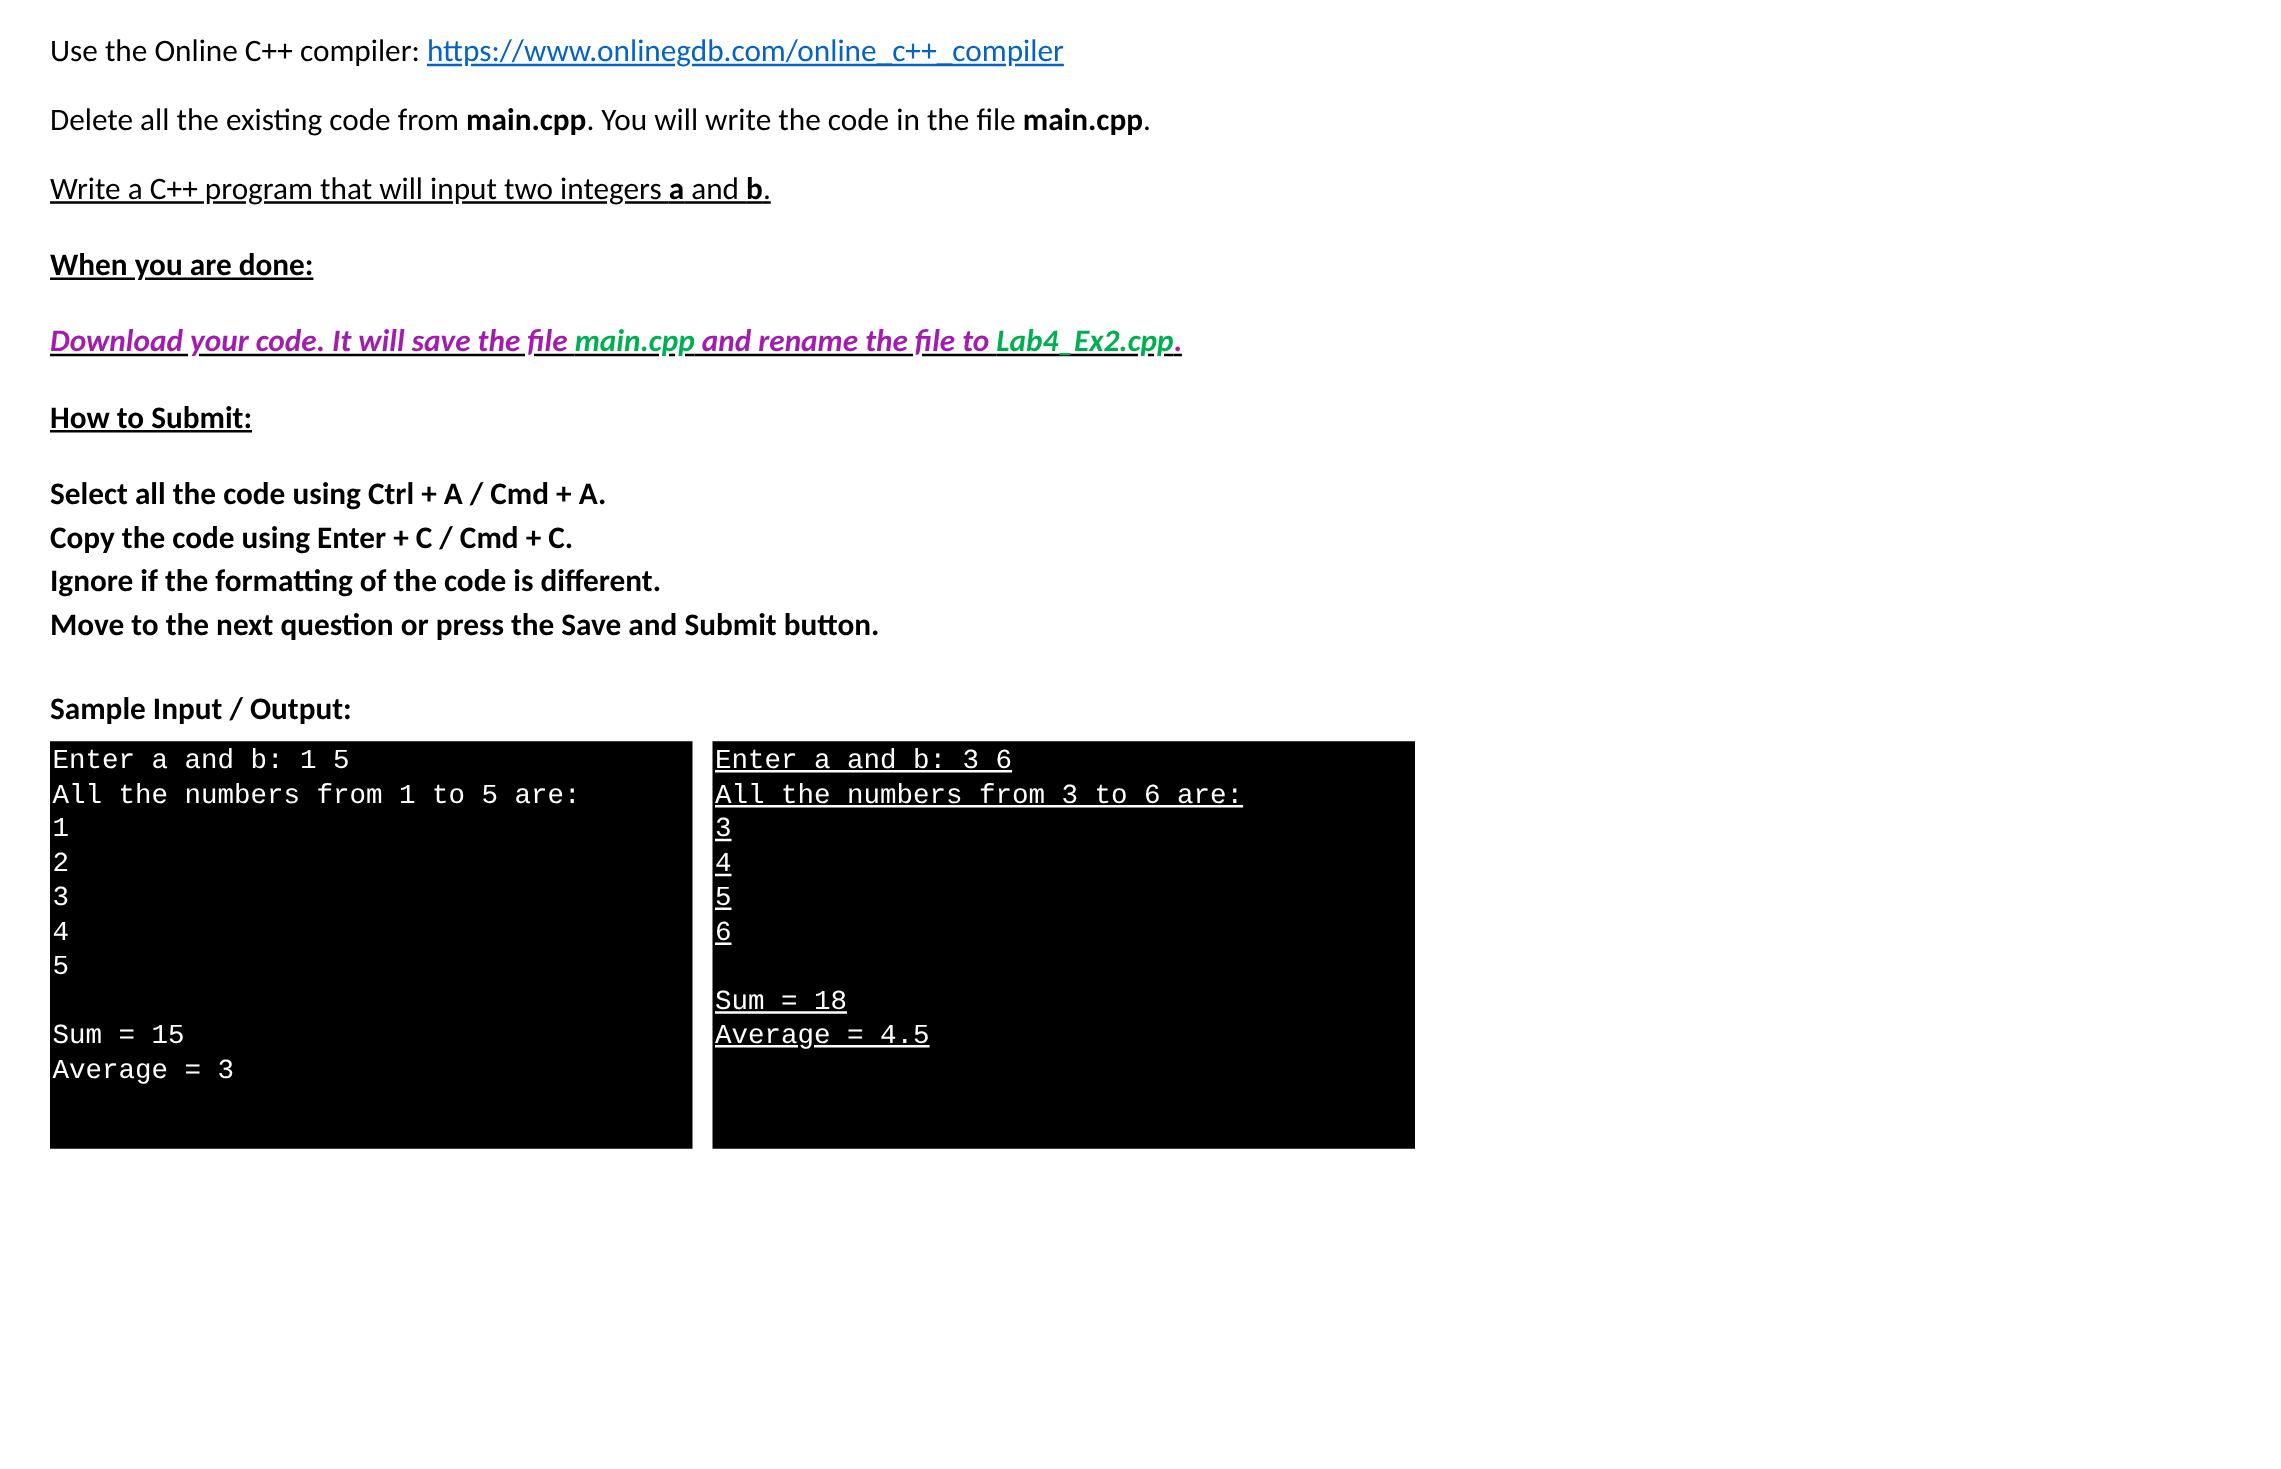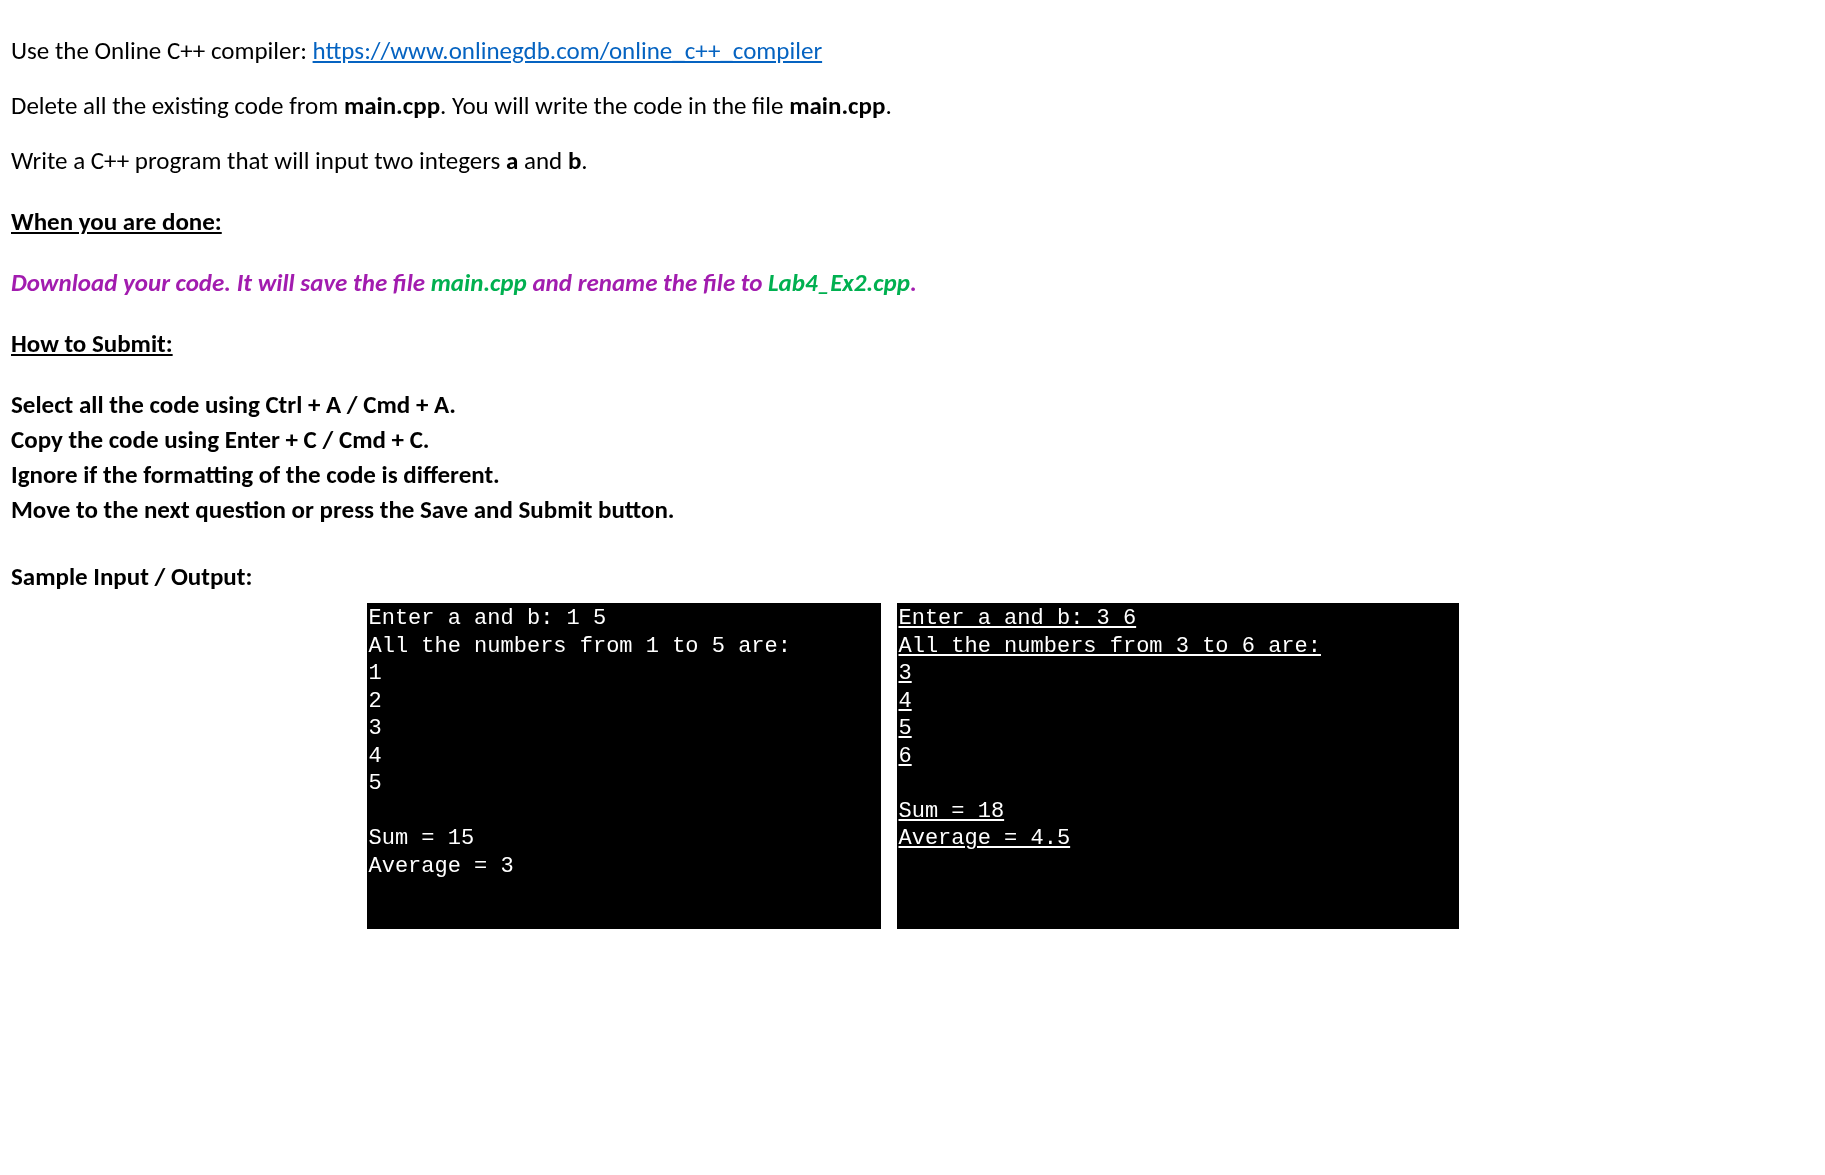--- a/index.html
+++ b/index.html
@@ -3,52 +3,50 @@
 <meta charset="utf-8">
 <style>
   html, body {
     margin: 0;
     padding: 0;
     background: #ffffff;
     width: 1825px;
     height: 1175px;
   }
   .page {
-    padding: 24px 11px;
+    padding: 24px 40px;
     font-family: Calibri, "Segoe UI", Arial, sans-serif;
     color: #000;
     font-size: 25px;
     line-height: 1.32;
     width: 1825px;
     box-sizing: border-box;
-    margin-top: 10px;
   }
   .link {
     color: #0563C1;
     text-decoration: underline;
   }
   .bold { font-weight: 700; }
   .red { color: #FF0000; }
   .redb { color: #a21caf; font-weight: 700; font-style: italic; }
   .green { color: #00B050; font-weight: 700; font-style: italic; }
   .para { margin: 0 0 22px 0; }
-  .tight { margin: 0 0 2px 0; }
+  .tight { margin: 0 0 2px 0; text-decoration: underline; }
   .section-head {
     font-weight: 700;
     text-decoration: underline;
     margin: 14px 0 28px 0;
     display: inline-block;
     text-align: right;
   }
   .submit-block p { margin: 0 0 2px 0; font-weight: 700; }
   .samples {
     display: flex;
     gap: 16px;
     margin-top: 6px;
-    justify-content: center;
   }
   .console {
     background: #000;
     color: #fff;
     font-family: "Courier New", Courier, monospace;
     font-size: 22px;
     line-height: 1.25;
     white-space: pre;
     padding: 2px 0 10px 2px;
     box-sizing: border-box;

